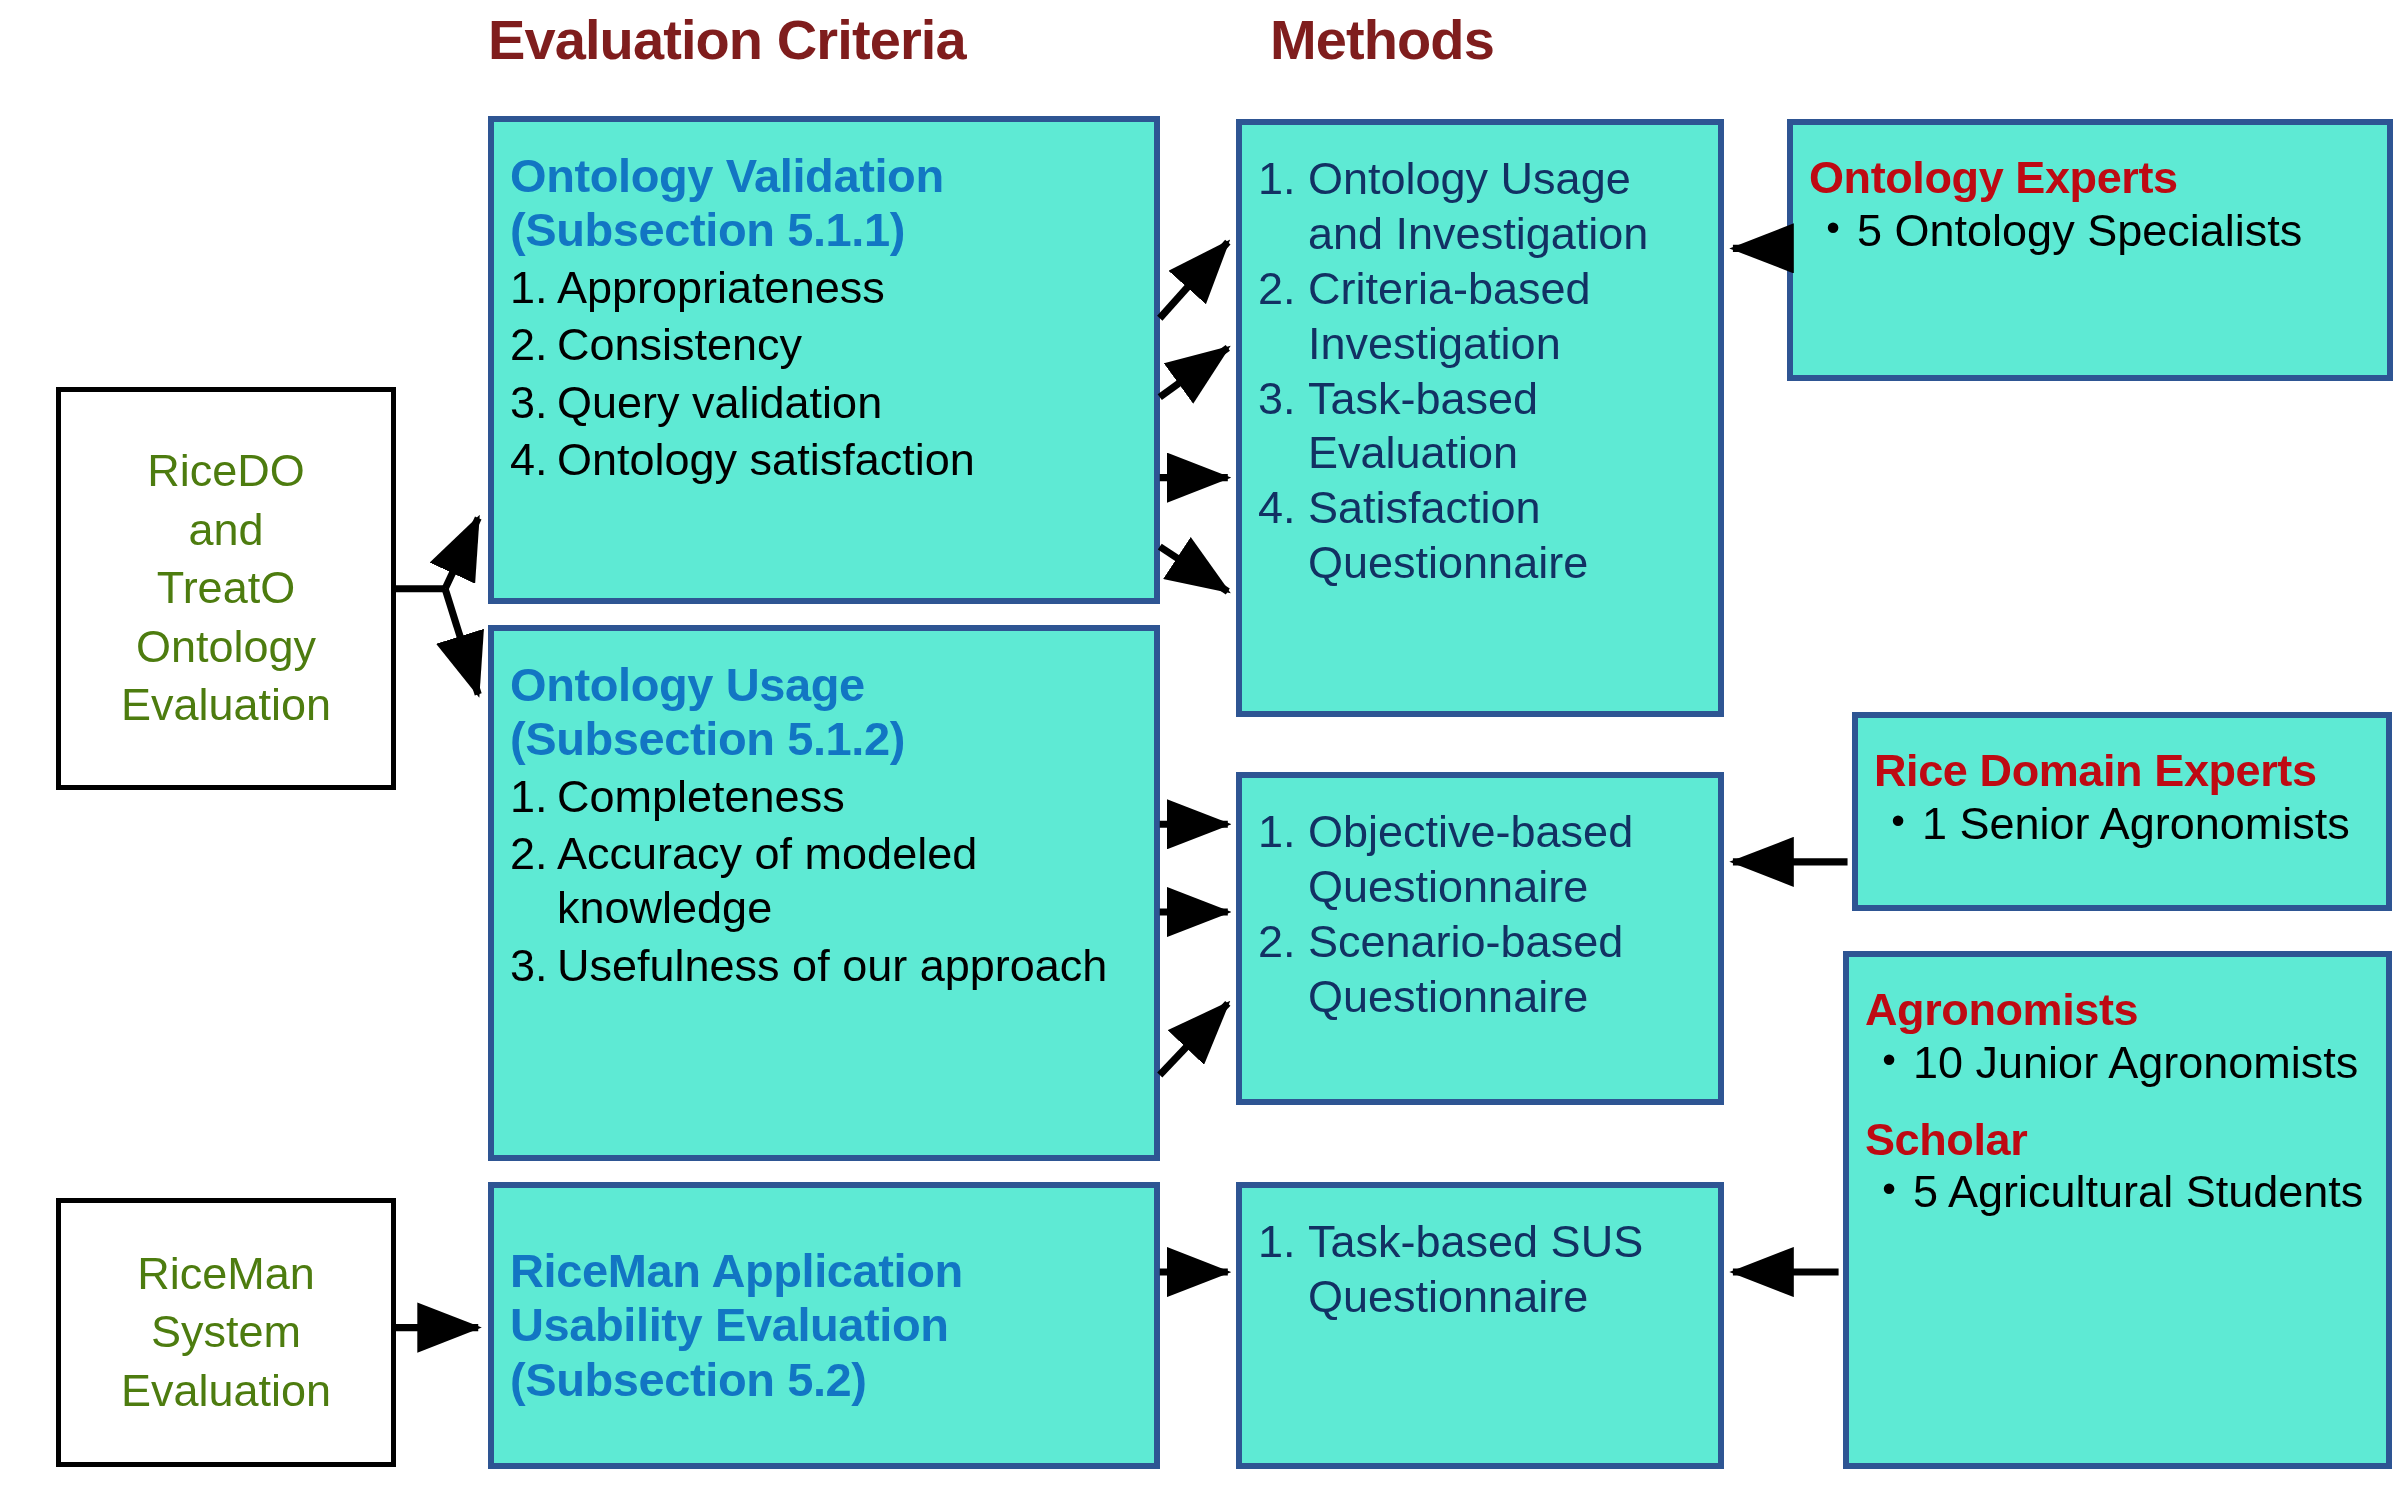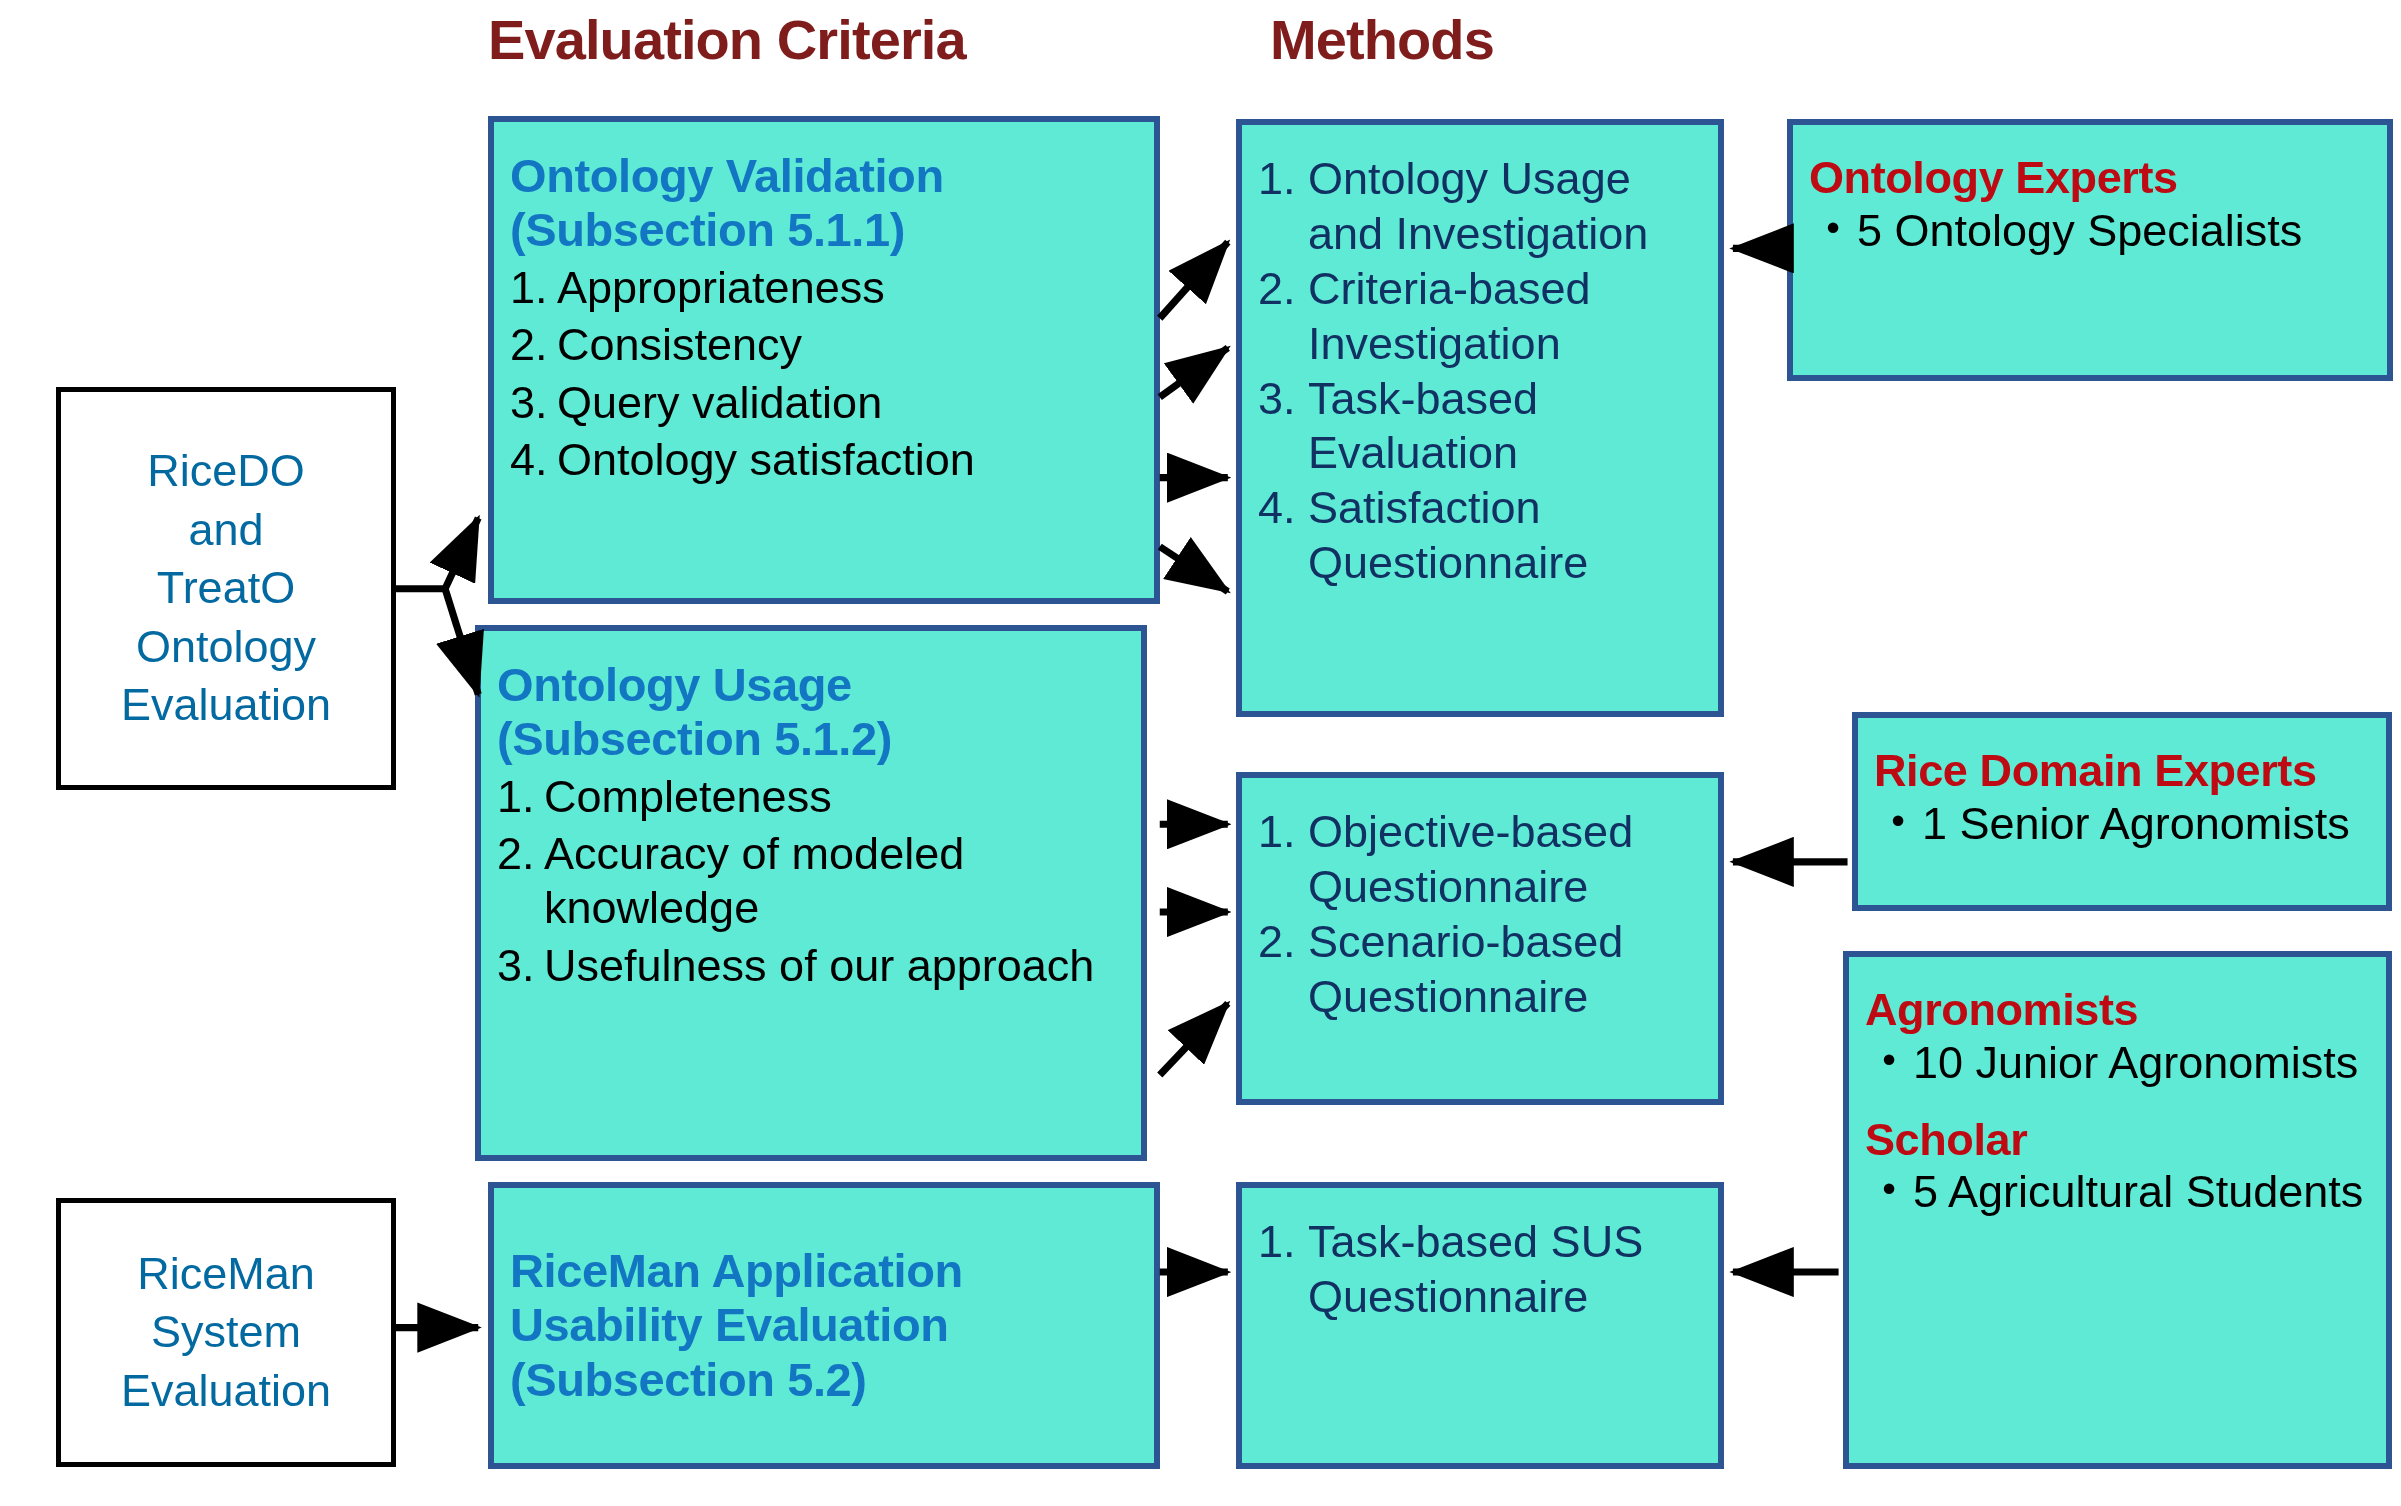--- a/index.html
+++ b/index.html
@@ -22,21 +22,21 @@
   
   .plain-box{
     position:absolute;
     background:#ffffff;
     border:5.4px solid #000000;
     box-sizing:border-box;
     display:flex;
     flex-direction:column;
     align-items:center;
     justify-content:center;
-    color:#0369a1;
+    color:#4d7c0f;
     font-size:45px;
     line-height:1.30;
     text-align:center;
   }
   .plain-box .ln{display:block;}
 
   
   .cream-box{
     position:absolute;
     background:#5eead4;
@@ -137,21 +137,21 @@
         <span class="num">3.</span>
         <span class="txt">Query validation</span>
       </li>
       <li>
         <span class="num">4.</span>
         <span class="txt">Ontology satisfaction</span>
       </li>
     </ul>
   </div>
 
-  <div class="cream-box" style="left:475px;top:625px;width:672px;height:536px;">
+  <div class="cream-box" style="left:488px;top:625px;width:672px;height:536px;">
     <div class="crit-title">
       <span class="ln">Ontology Usage</span>
       <span class="ln">(Subsection 5.1.2)</span>
     </div>
     <ul class="crit-list">
       <li>
         <span class="num">1.</span>
         <span class="txt">Completeness</span>
       </li>
       <li>

